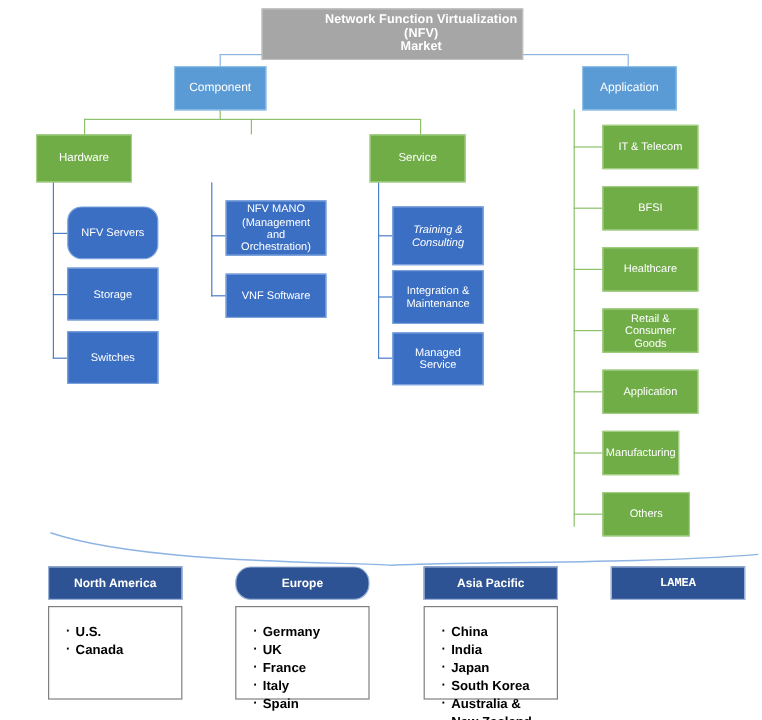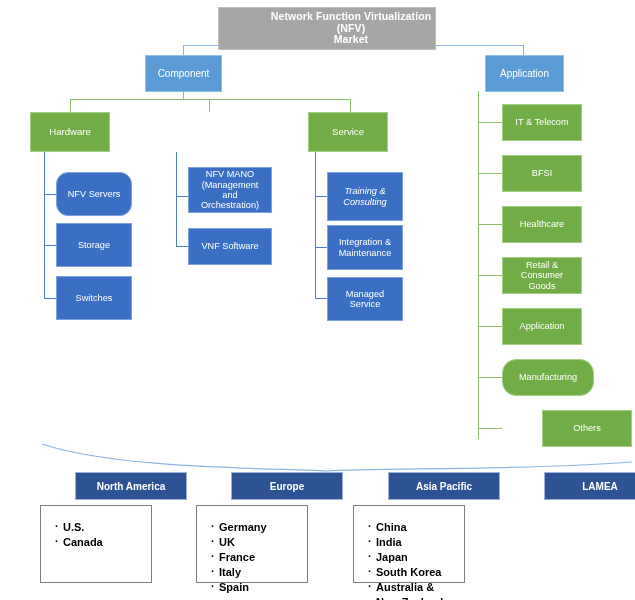--- a/index.html
+++ b/index.html
@@ -62,21 +62,20 @@
     background: #2e5395;
     border: 1px solid #9bb2d6;
     color: #ffffff;
     font-size: 10px;
     font-weight: bold;
     display: flex;
     align-items: center;
     justify-content: center;
     text-align: center;
     z-index: 5;
-    margin-left: 35px;
   }
   .region-body {
     position: absolute;
     box-sizing: border-box;
     background: #ffffff;
     border: 1px solid #7f7f7f;
     z-index: 5;
     padding: 14px 0 0 14px;
     display: block;
   }
@@ -191,32 +190,32 @@
   <div class="node blue-node" style="left:327px; top:277px; width:76px; height:44px;">Managed
 Service</div>
 
   <div class="node app-node" style="left:502px; top:104px; width:80px; height:37px;">IT &amp; Telecom</div>
   <div class="node app-node" style="left:502px; top:155px; width:80px; height:37px;">BFSI</div>
   <div class="node app-node" style="left:502px; top:206px; width:80px; height:37px;">Healthcare</div>
   <div class="node app-node" style="left:502px; top:257px; width:80px; height:37px;">Retail &amp;
 Consumer
 Goods</div>
   <div class="node app-node" style="left:502px; top:308px; width:80px; height:37px;">Application</div>
-  <div class="node app-node" style="left:502px; top:359px; width:92px; height:37px;border-radius:14px;">Manufacturing</div>
-  <div class="node app-node" style="left:502px; top:410px; width:90px; height:37px;margin-left:40px;">Others</div>
+  <div class="node app-node" style="left:502px; top:359px; width:64px; height:37px;">Manufacturing</div>
+  <div class="node app-node" style="left:502px; top:410px; width:73px; height:37px;">Others</div>
 
   <div class="region-head" style="left:40px; top:472px; width:112px; height:28px;">North America</div>
   <div class="region-body" style="left:40px; top:505px; width:112px; height:78px;">
     <ul>
         <li>U.S.</li>
         <li>Canada</li>
       </ul>
   </div>
 
-  <div class="region-head" style="left:196px; top:472px; width:112px; height:28px;">Europe</div>
+  <div class="region-head" style="left:196px; top:472px; width:112px; height:28px;border-radius:13px;">Europe</div>
   <div class="region-body" style="left:196px; top:505px; width:112px; height:78px;">
     <ul>
         <li>Germany</li>
         <li>UK</li>
         <li>France</li>
         <li>Italy</li>
         <li>Spain</li>
       </ul>
   </div>
 
@@ -225,15 +224,15 @@
     <ul>
         <li>China</li>
         <li>India</li>
         <li>Japan</li>
         <li>South Korea</li>
         <li>Australia &amp;
 New Zealand</li>
       </ul>
   </div>
 
-  <div class="region-head" style="left:509px; top:472px; width:112px; height:28px;">LAMEA</div>
+  <div class="region-head" style="left:509px; top:472px; width:112px; height:28px;font-family:Liberation Mono, monospace;">LAMEA</div>
 
 </div>
 
 </body></html>

